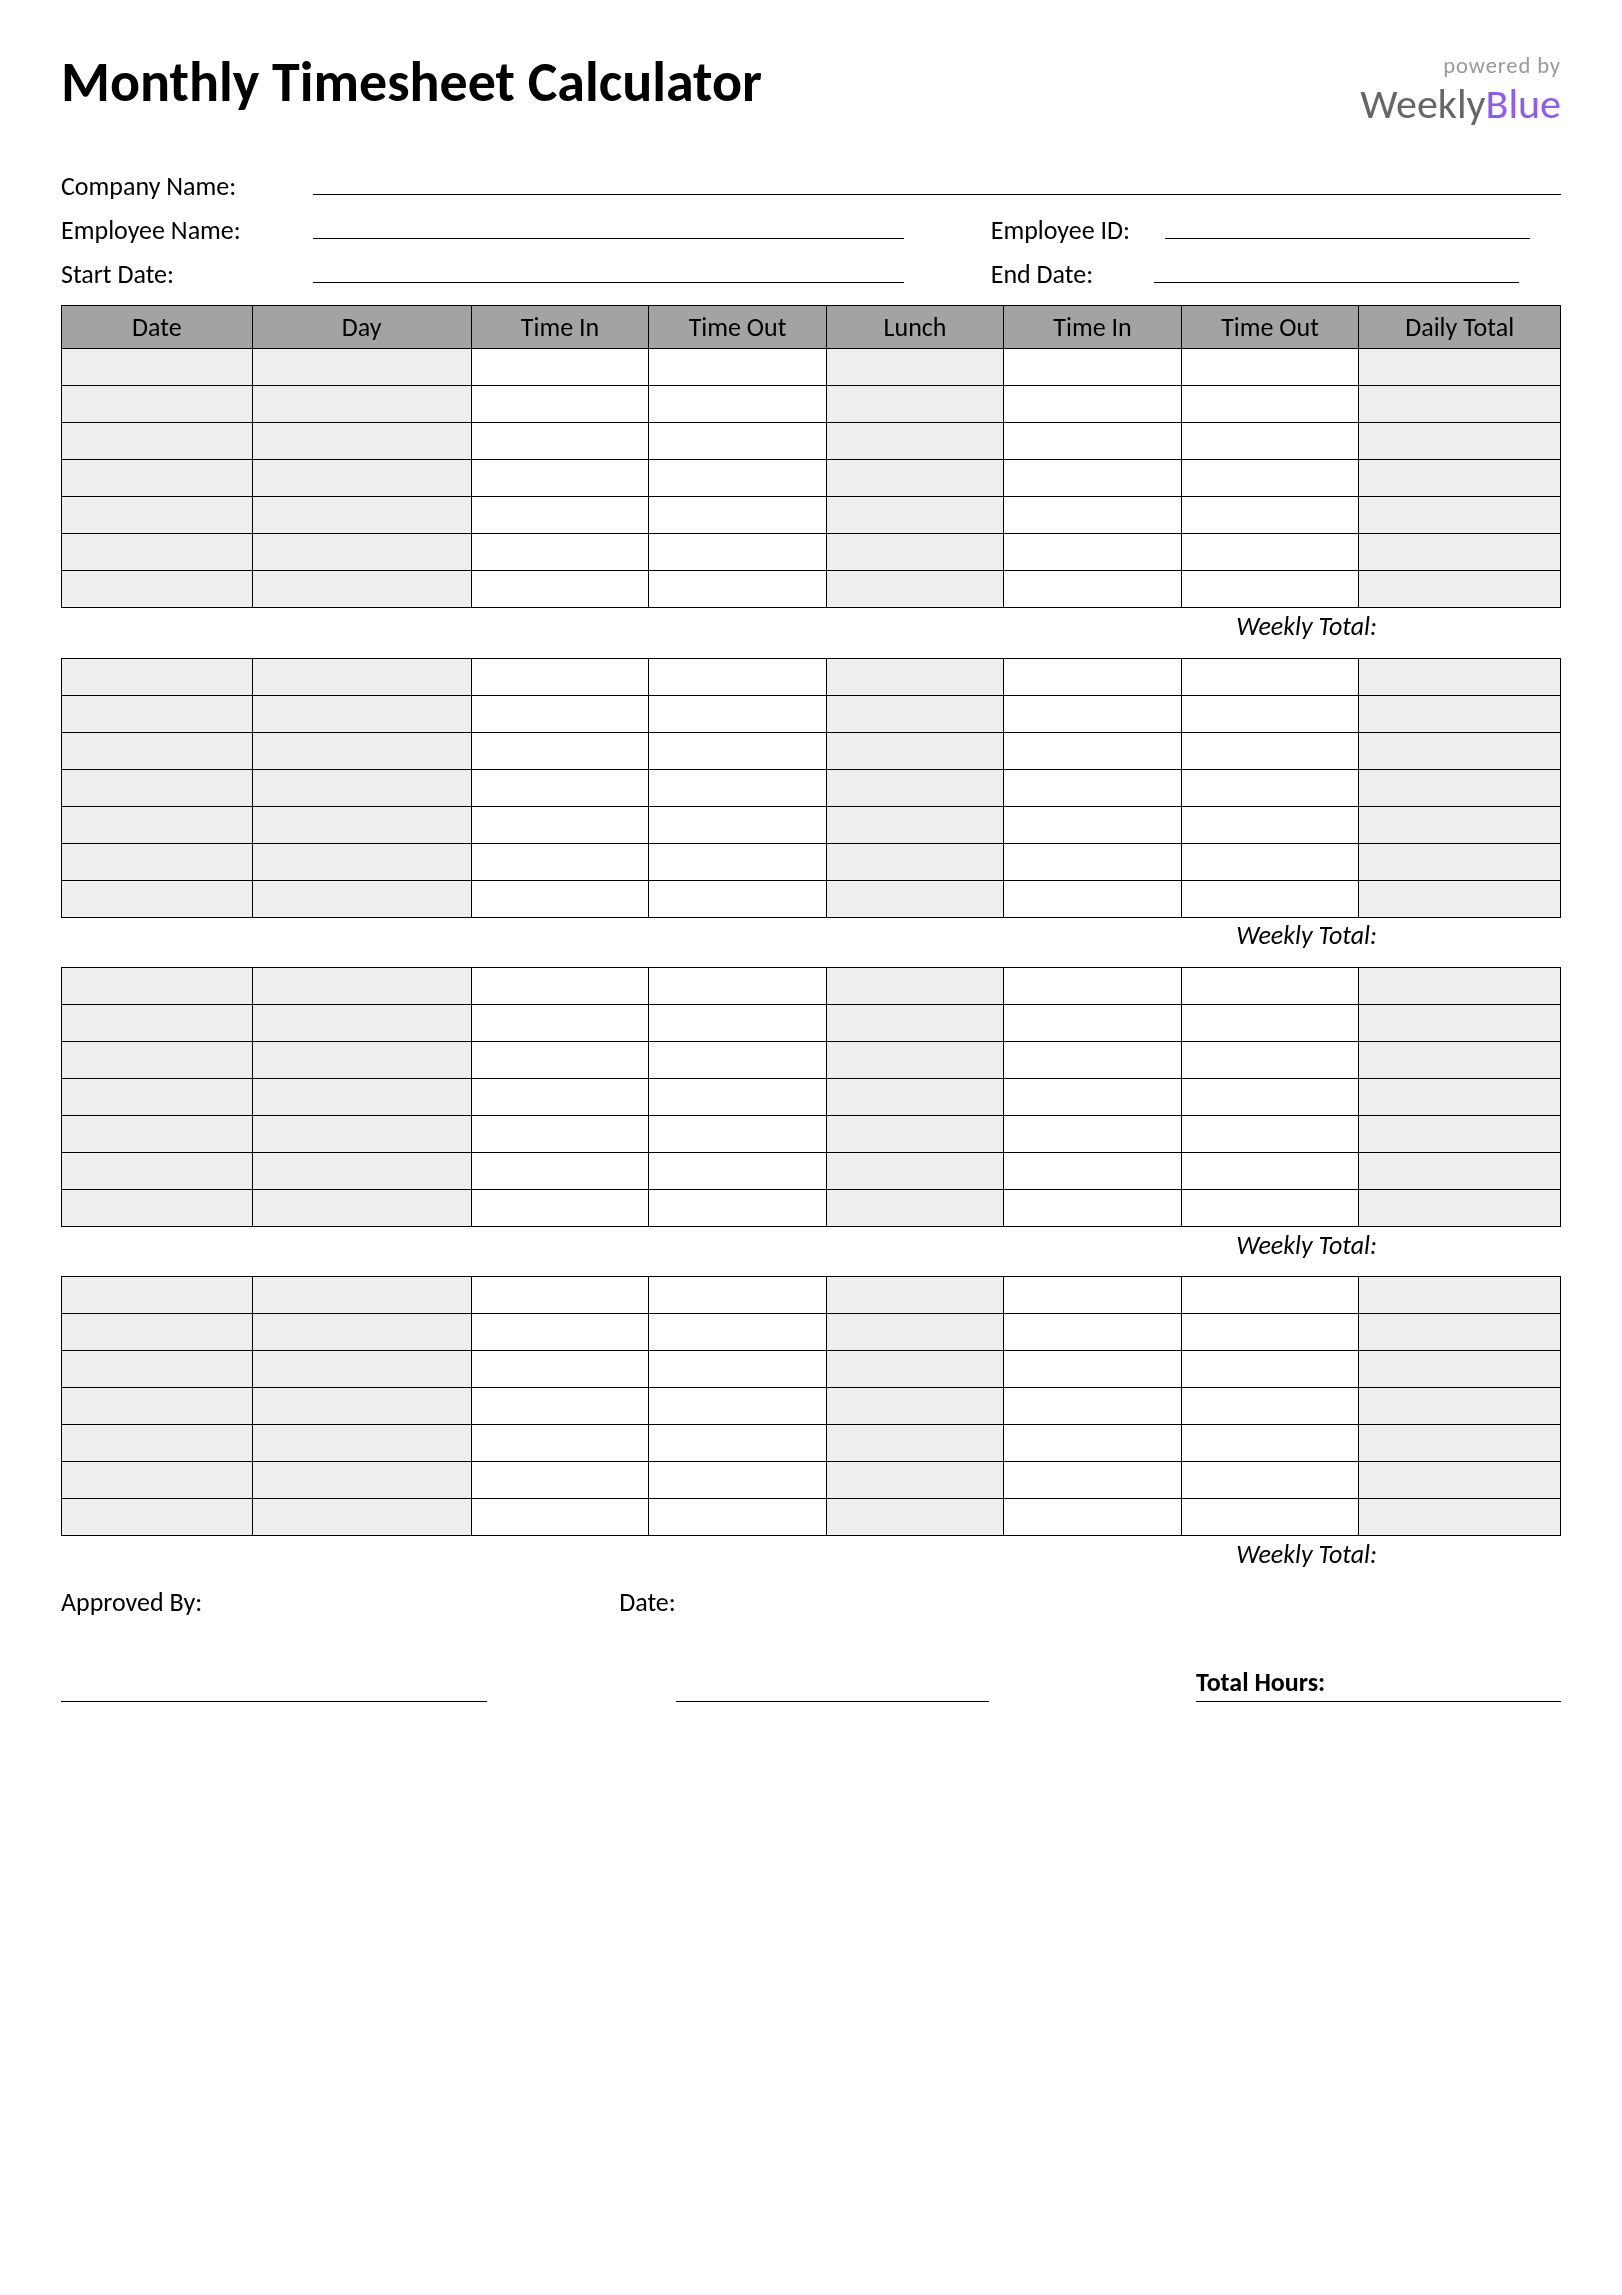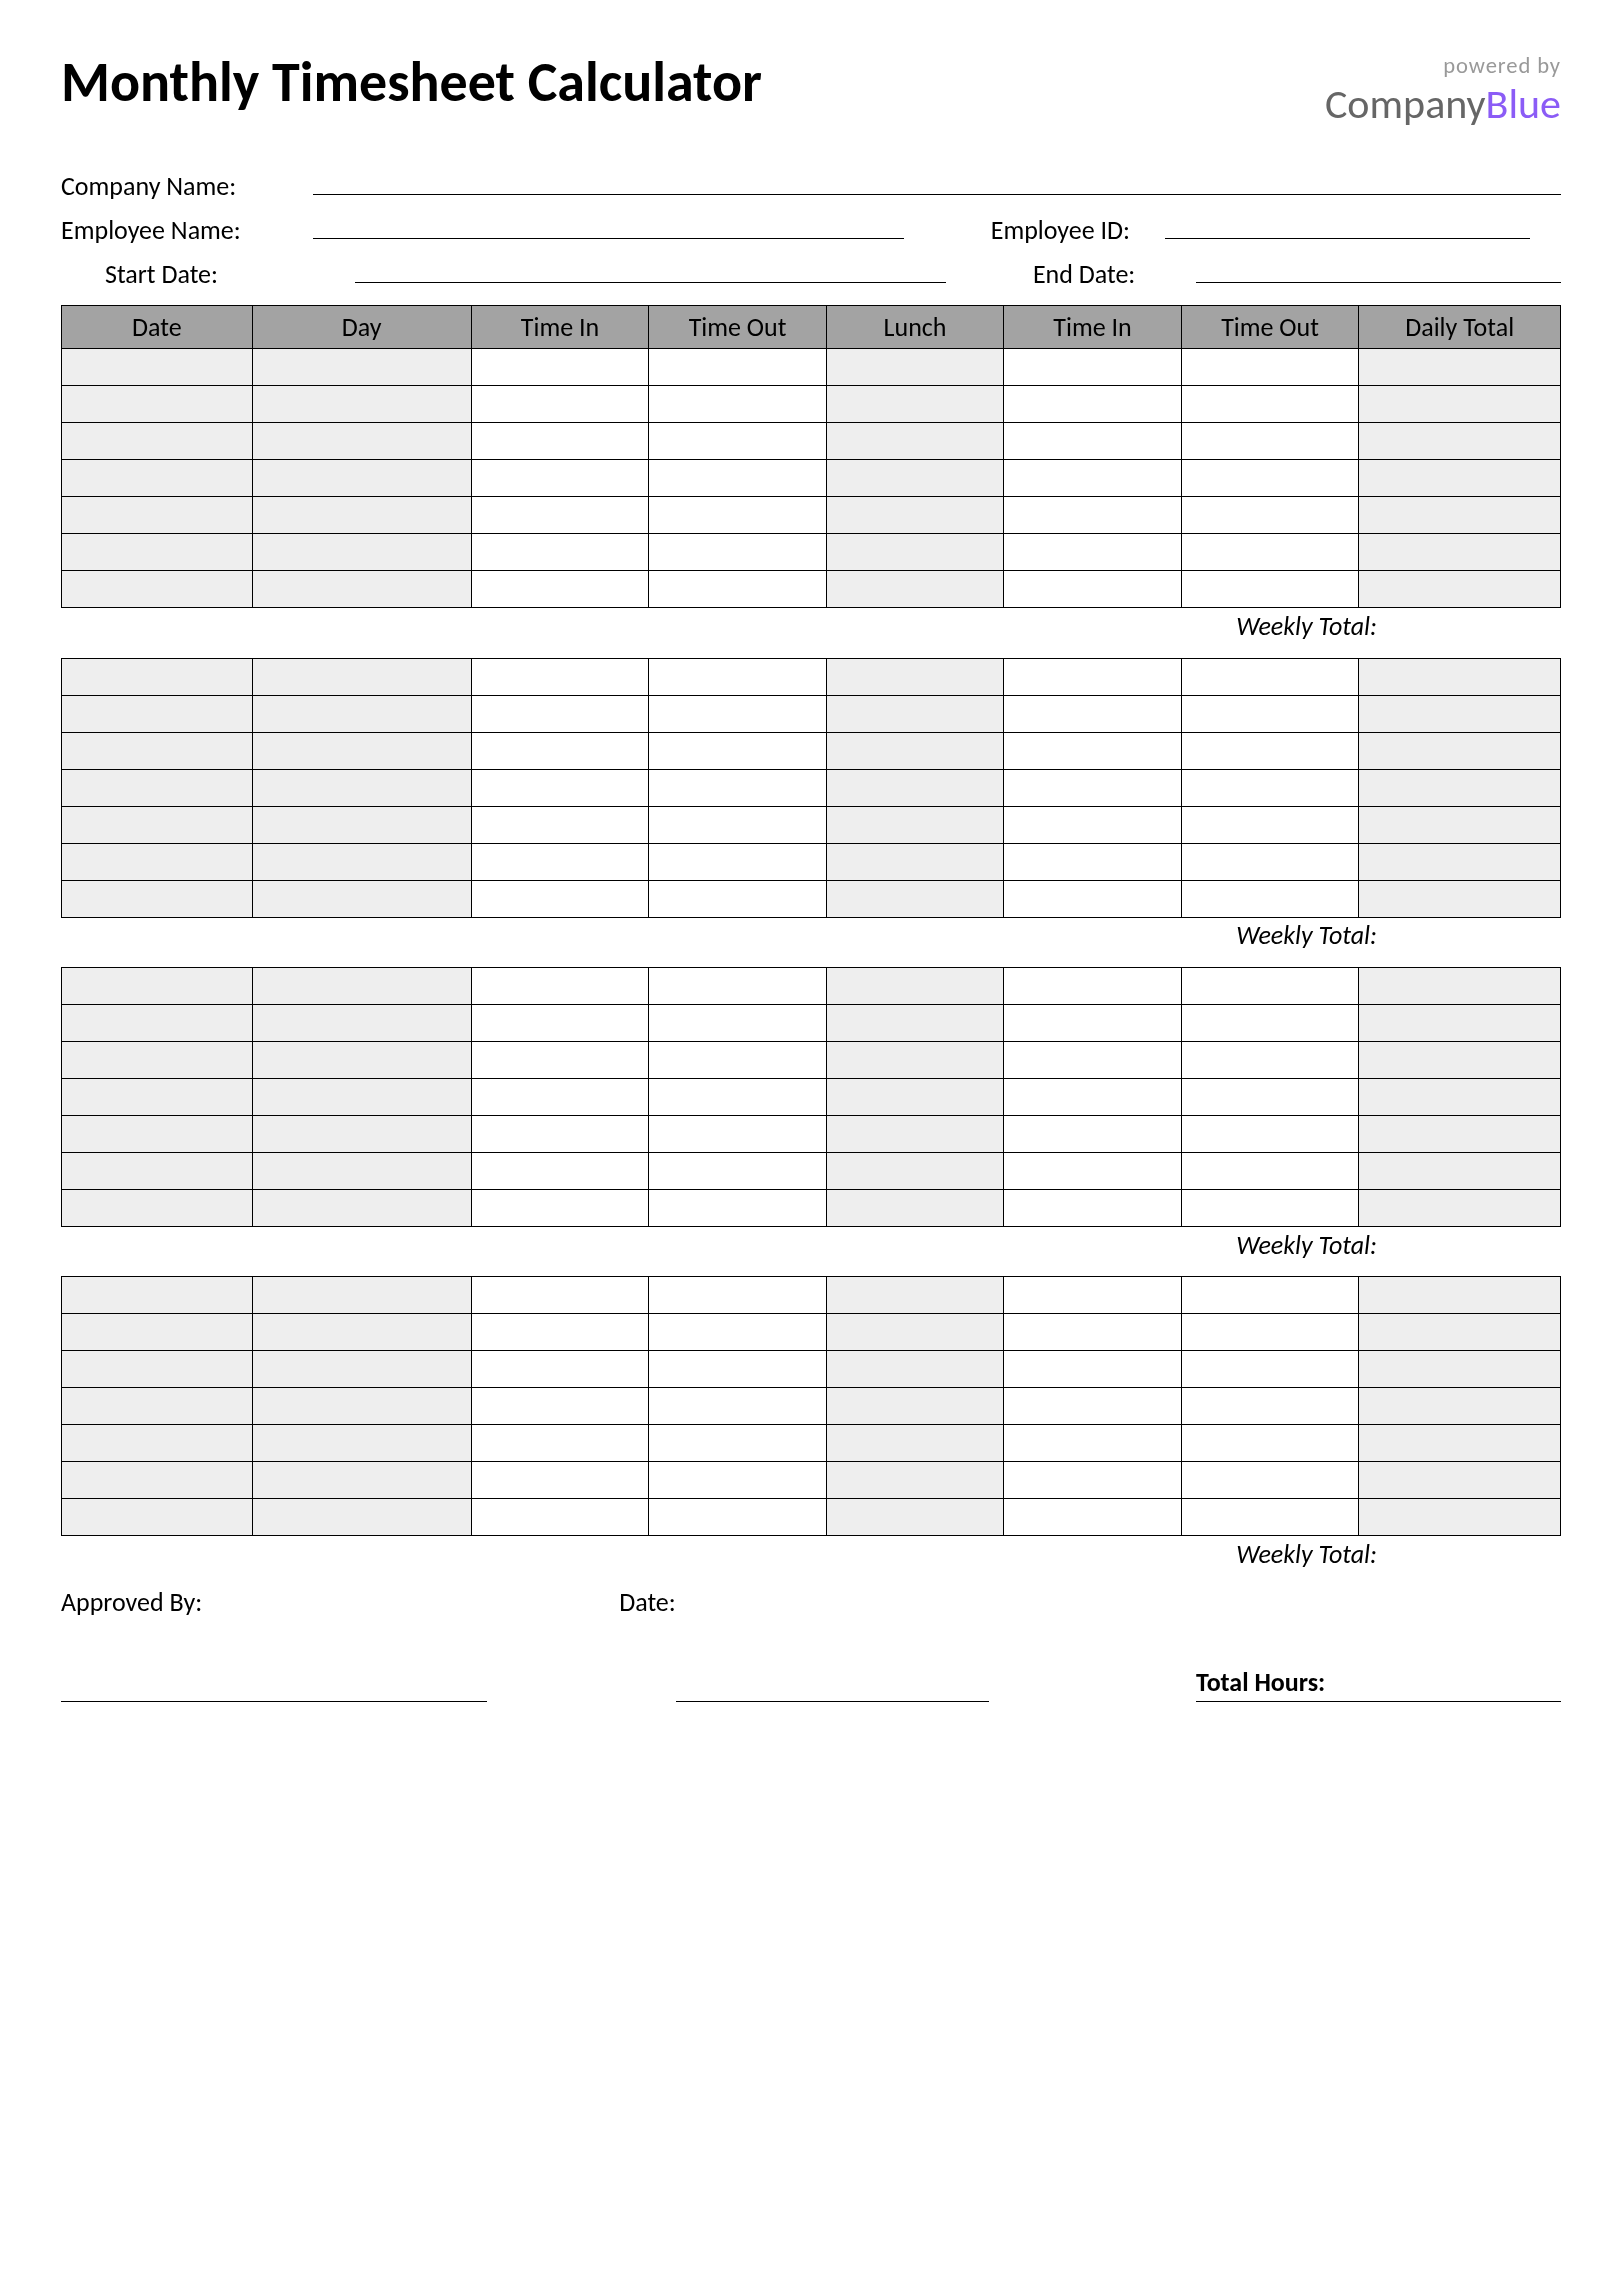--- a/index.html
+++ b/index.html
@@ -105,39 +105,39 @@
   }
 </style>
 </head>
 <body>
 
 <div class="header-row">
   <div class="title">Monthly Timesheet Calculator</div>
   <div class="logo">
     <div class="powered">powered by</div>
     <div class="brand">
-      <span>Company</span><span class="blue">Blue</span>
+      <span>Weekly</span><span class="blue">Blue</span>
     </div>
   </div>
 </div>
 
 <div class="info-row">
   <span class="info-label" style="width:243px;">Company Name:</span>
   <span class="info-field last"></span>
 </div>
 <div class="info-row">
   <span class="info-label" style="width:243px;">Employee Name:</span>
   <span class="info-field half"></span>
   <span style="flex:0 0 52px;"></span>
   <span class="info-label">Employee ID:</span>
   <span style="flex:0 0 26px;"></span>
   <span class="info-field short"></span>
 </div>
 <div class="info-row">
-  <span class="info-label" style="width:243px;margin-left:44px;">Start Date:</span>
+  <span class="info-label" style="width:243px;">Start Date:</span>
   <span class="info-field half"></span>
   <span style="flex:0 0 52px;"></span>
   <span class="info-label">End Date:</span>
   <span style="flex:0 0 52px;"></span>
   <span class="info-field short"></span>
 </div>
 
 <table class="sheet">
   <colgroup>
     <col class="col-date">

